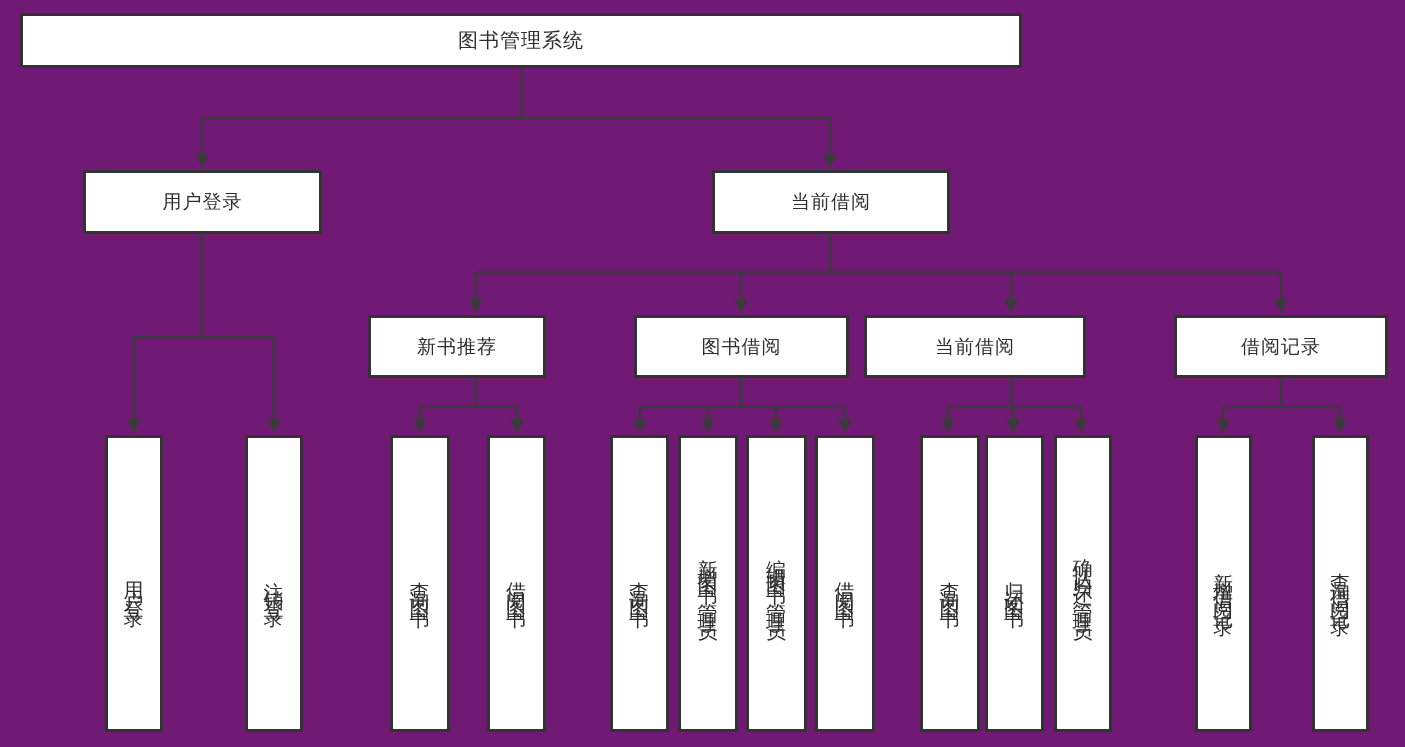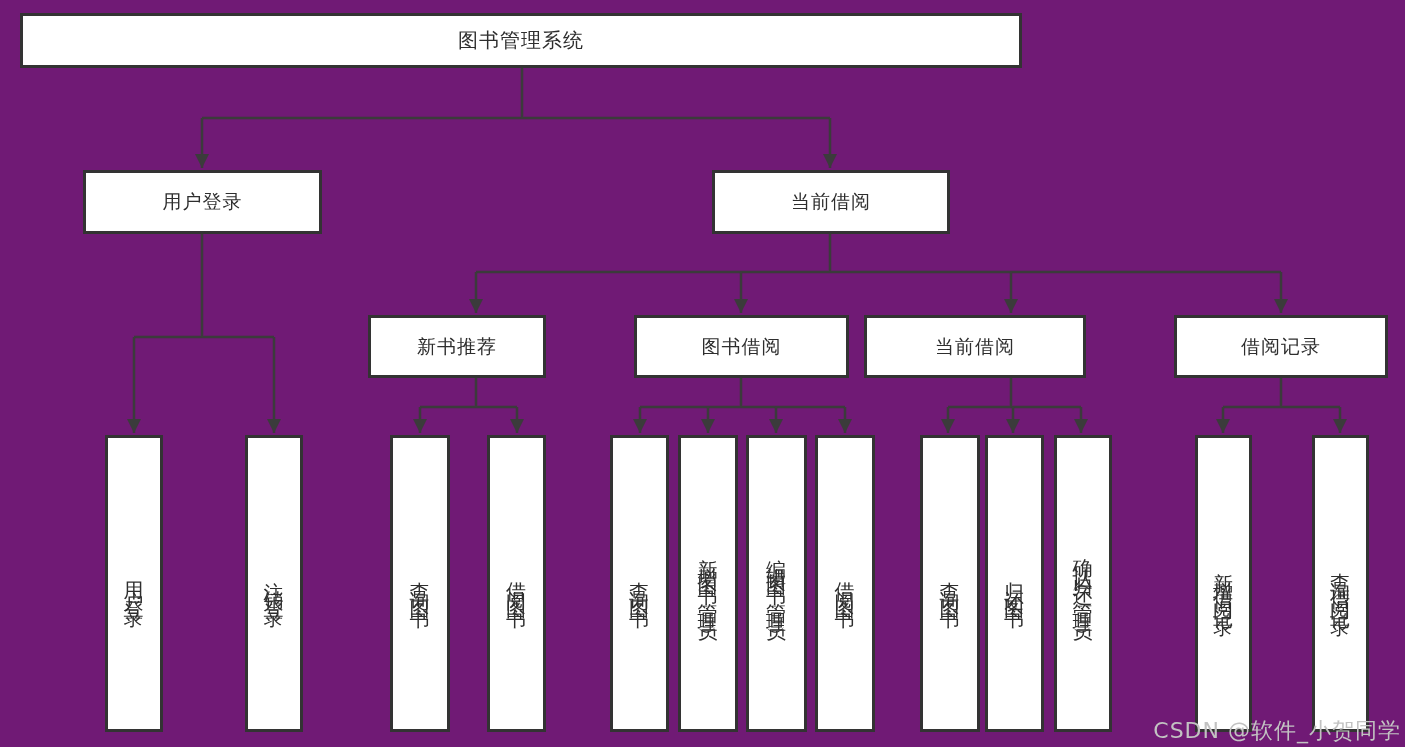--- a/index.html
+++ b/index.html
@@ -181,15 +181,14 @@
     <span>确认归还（管理员）</span>
   </div>
 
   <div class="node vnode leaf" id="l-e1">
     <span>新增借阅记录</span>
   </div>
   <div class="node vnode leaf" id="l-e2">
     <span>查询借阅记录</span>
   </div>
 
-  <div id="watermark">CSDN @软件_小贺同学</div>
 
 </div>
 
 </body></html>

